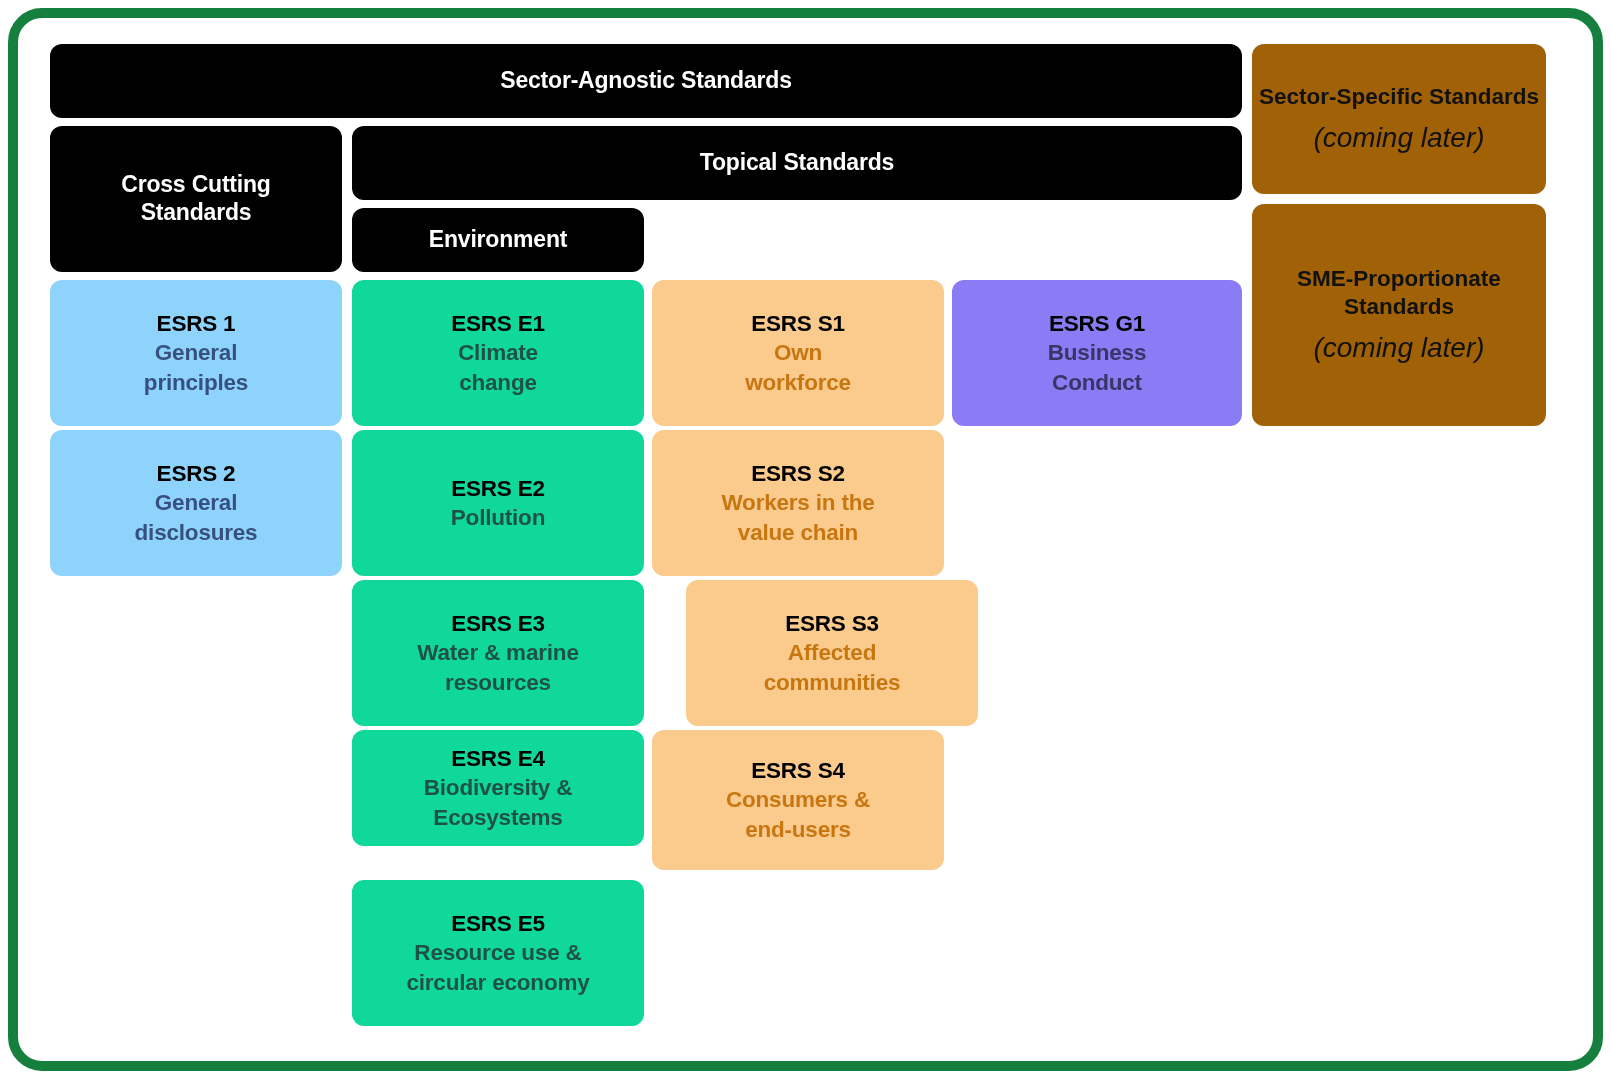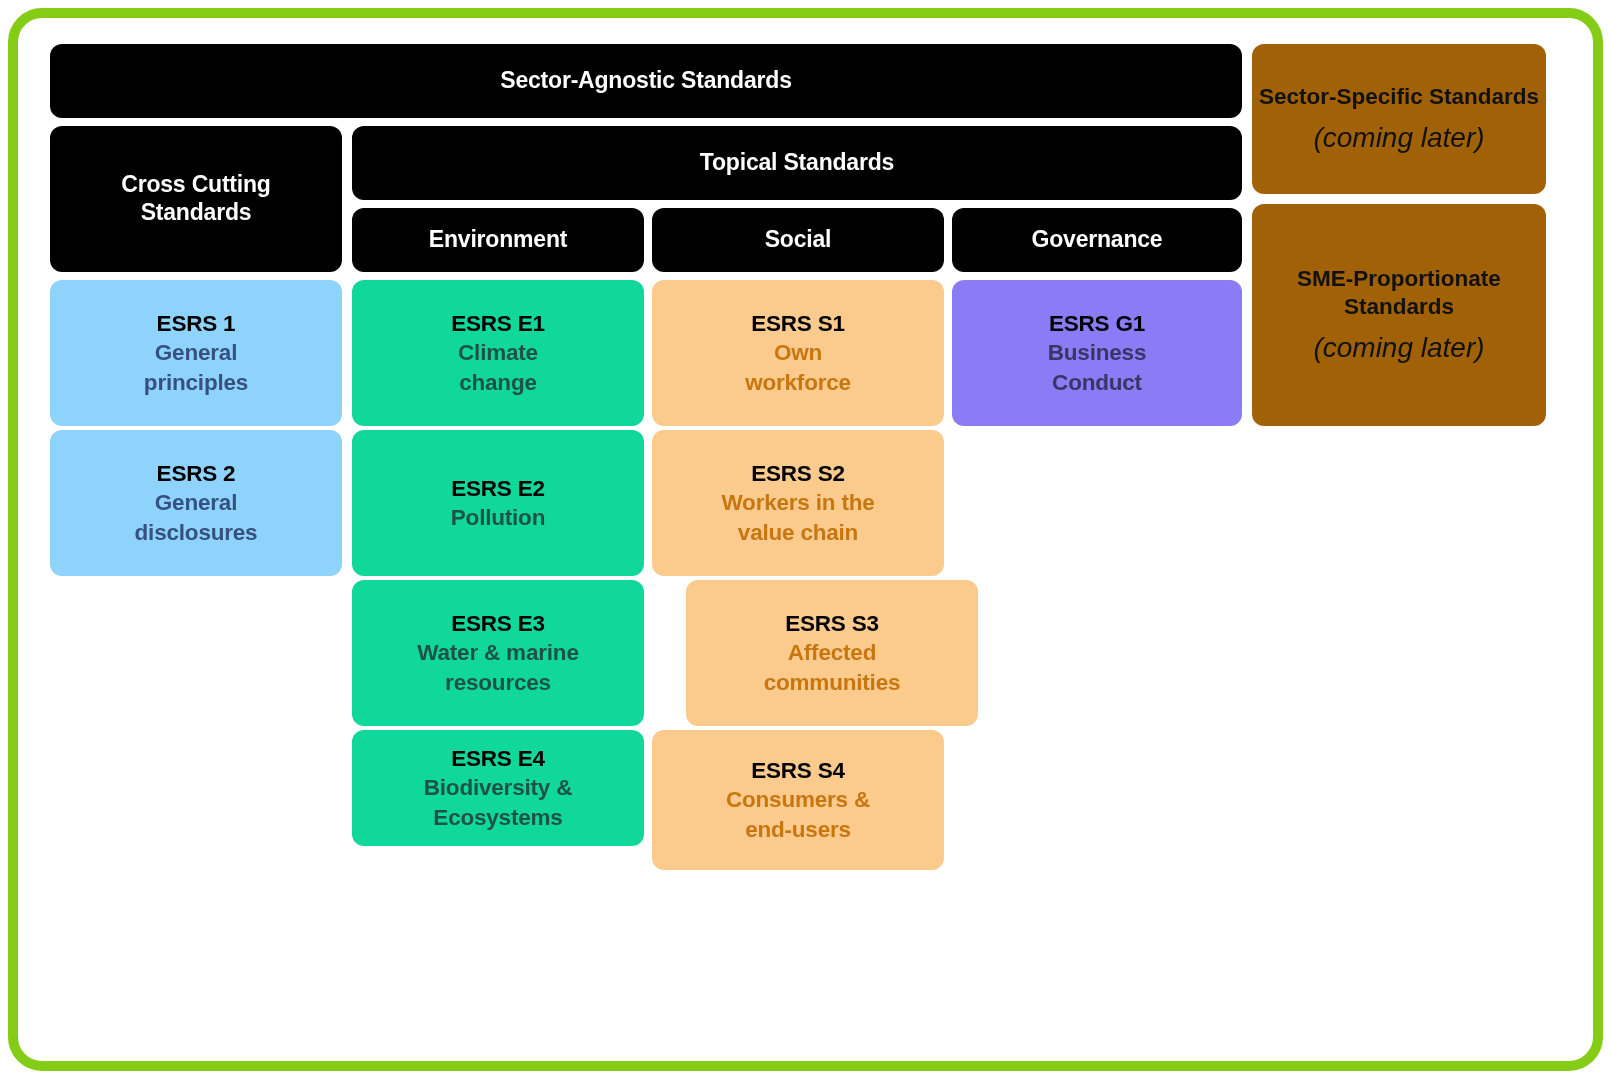--- a/index.html
+++ b/index.html
@@ -7,21 +7,21 @@
     width: 1611px;
     height: 1079px;
     background: #ffffff;
     font-family: "Liberation Sans", sans-serif;
   }
   .frame {
     position: absolute;
     left: 8px; top: 8px;
     width: 1595px; height: 1063px;
     background: #ffffff;
-    border: 10px solid #84cc16;
+    border: 10px solid #15803d;
     border-radius: 34px;
   }
   .canvas {
     position: absolute;
     left: 0; top: 0;
     width: 100%; height: 100%;
   }
 
   .box {
     position: absolute;
@@ -111,26 +111,20 @@
       <span style="max-width:220px;">Cross Cutting Standards</span>
     </div>
 
     <div class="box hdr" style="left:334px; top:108px; width:890px; height:74px;">
       <span>Topical Standards</span>
     </div>
 
     <div class="box hdr" style="left:334px; top:190px; width:292px; height:64px;">
       <span>Environment</span>
     </div>
-    <div class="box hdr" style="left:634px; top:190px; width:292px; height:64px;">
-      <span>Social</span>
-    </div>
-    <div class="box hdr" style="left:934px; top:190px; width:290px; height:64px;">
-      <span>Governance</span>
-    </div>
 
     <div class="box card blue" style="left:32px; top:262px; width:292px; height:146px;">
       <span class="c-code">ESRS 1</span>
       <span class="c-name" style="max-width:160px;">General principles</span>
     </div>
     <div class="box card blue" style="left:32px; top:412px; width:292px; height:146px;">
       <span class="c-code">ESRS 2</span>
       <span class="c-name" style="max-width:170px;">General disclosures</span>
     </div>
 
@@ -142,20 +136,24 @@
       <span class="c-code">ESRS E2</span>
       <span class="c-name" style="max-width:200px;">Pollution</span>
     </div>
     <div class="box card green" style="left:334px; top:562px; width:292px; height:146px;">
       <span class="c-code">ESRS E3</span>
       <span class="c-name" style="max-width:200px;">Water &amp; marine resources</span>
     </div>
     <div class="box card green" style="left:334px; top:712px; width:292px; height:116px;">
       <span class="c-code">ESRS E4</span>
       <span class="c-name" style="max-width:185px;">Biodiversity &amp; Ecosystems</span>
+    </div>
+    <div class="box card green" style="left:334px; top:862px; width:292px; height:146px;">
+      <span class="c-code">ESRS E5</span>
+      <span class="c-name" style="max-width:195px;">Resource use &amp; circular economy</span>
     </div>
 
     <div class="box card orange" style="left:634px; top:262px; width:292px; height:146px;">
       <span class="c-code">ESRS S1</span>
       <span class="c-name" style="max-width:125px;">Own workforce</span>
     </div>
     <div class="box card orange" style="left:634px; top:412px; width:292px; height:146px;">
       <span class="c-code">ESRS S2</span>
       <span class="c-name" style="max-width:195px;">Workers in the value chain</span>
     </div>

